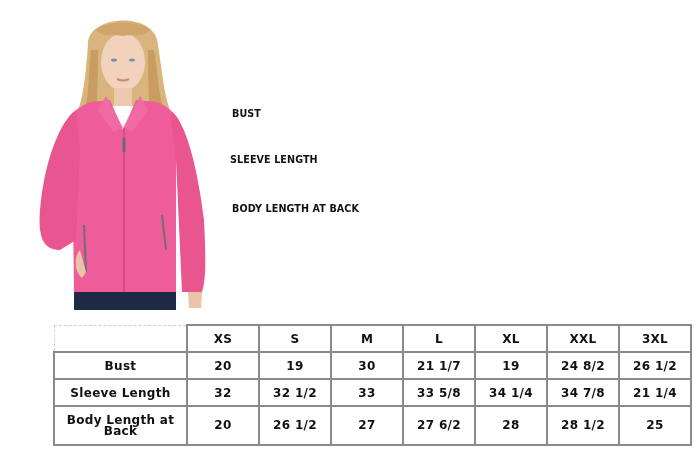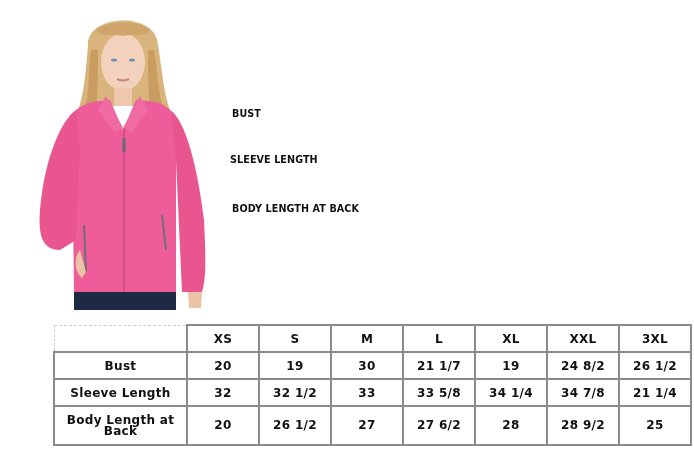--- a/index.html
+++ b/index.html
@@ -163,17 +163,17 @@
     <td>34 7/8</td>
     <td>21 1/4</td>
   </tr>
   <tr class="tall">
     <td class="rowlabel"><span class="wrap">Body Length at Back</span></td>
     <td>20</td>
     <td>26 1/2</td>
     <td>27</td>
     <td>27 6/2</td>
     <td>28</td>
-    <td>28 9/2</td>
+    <td>28 1/2</td>
     <td>25</td>
   </tr>
 </tbody>
   </table>
 
 </body></html>

